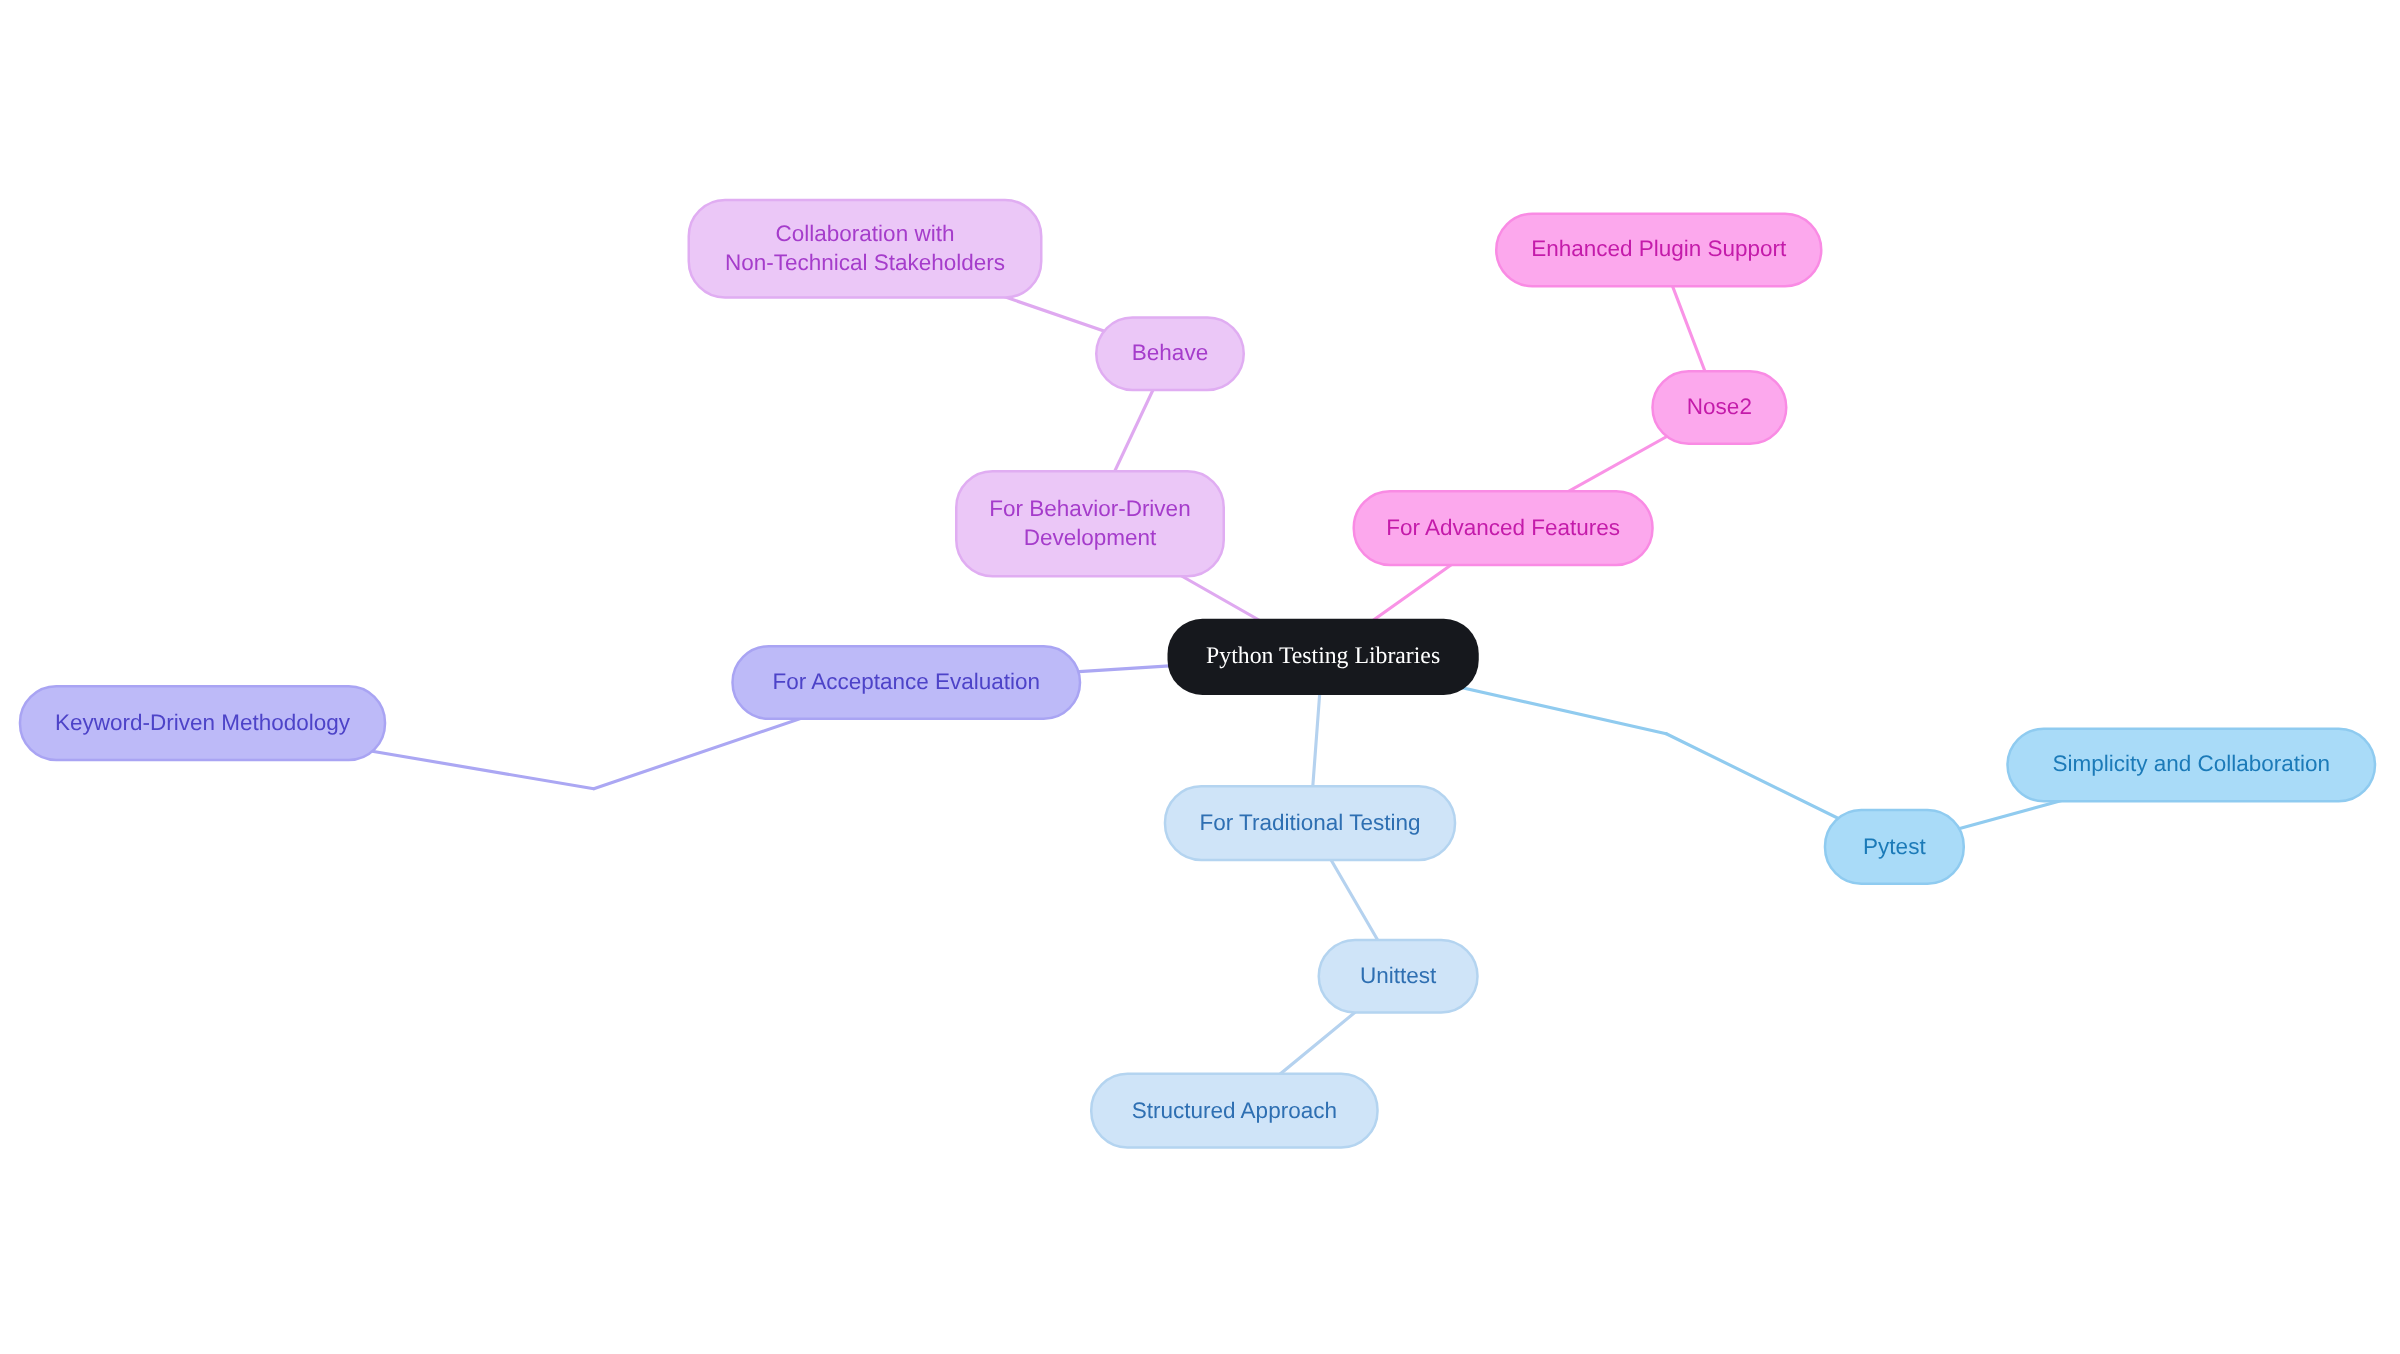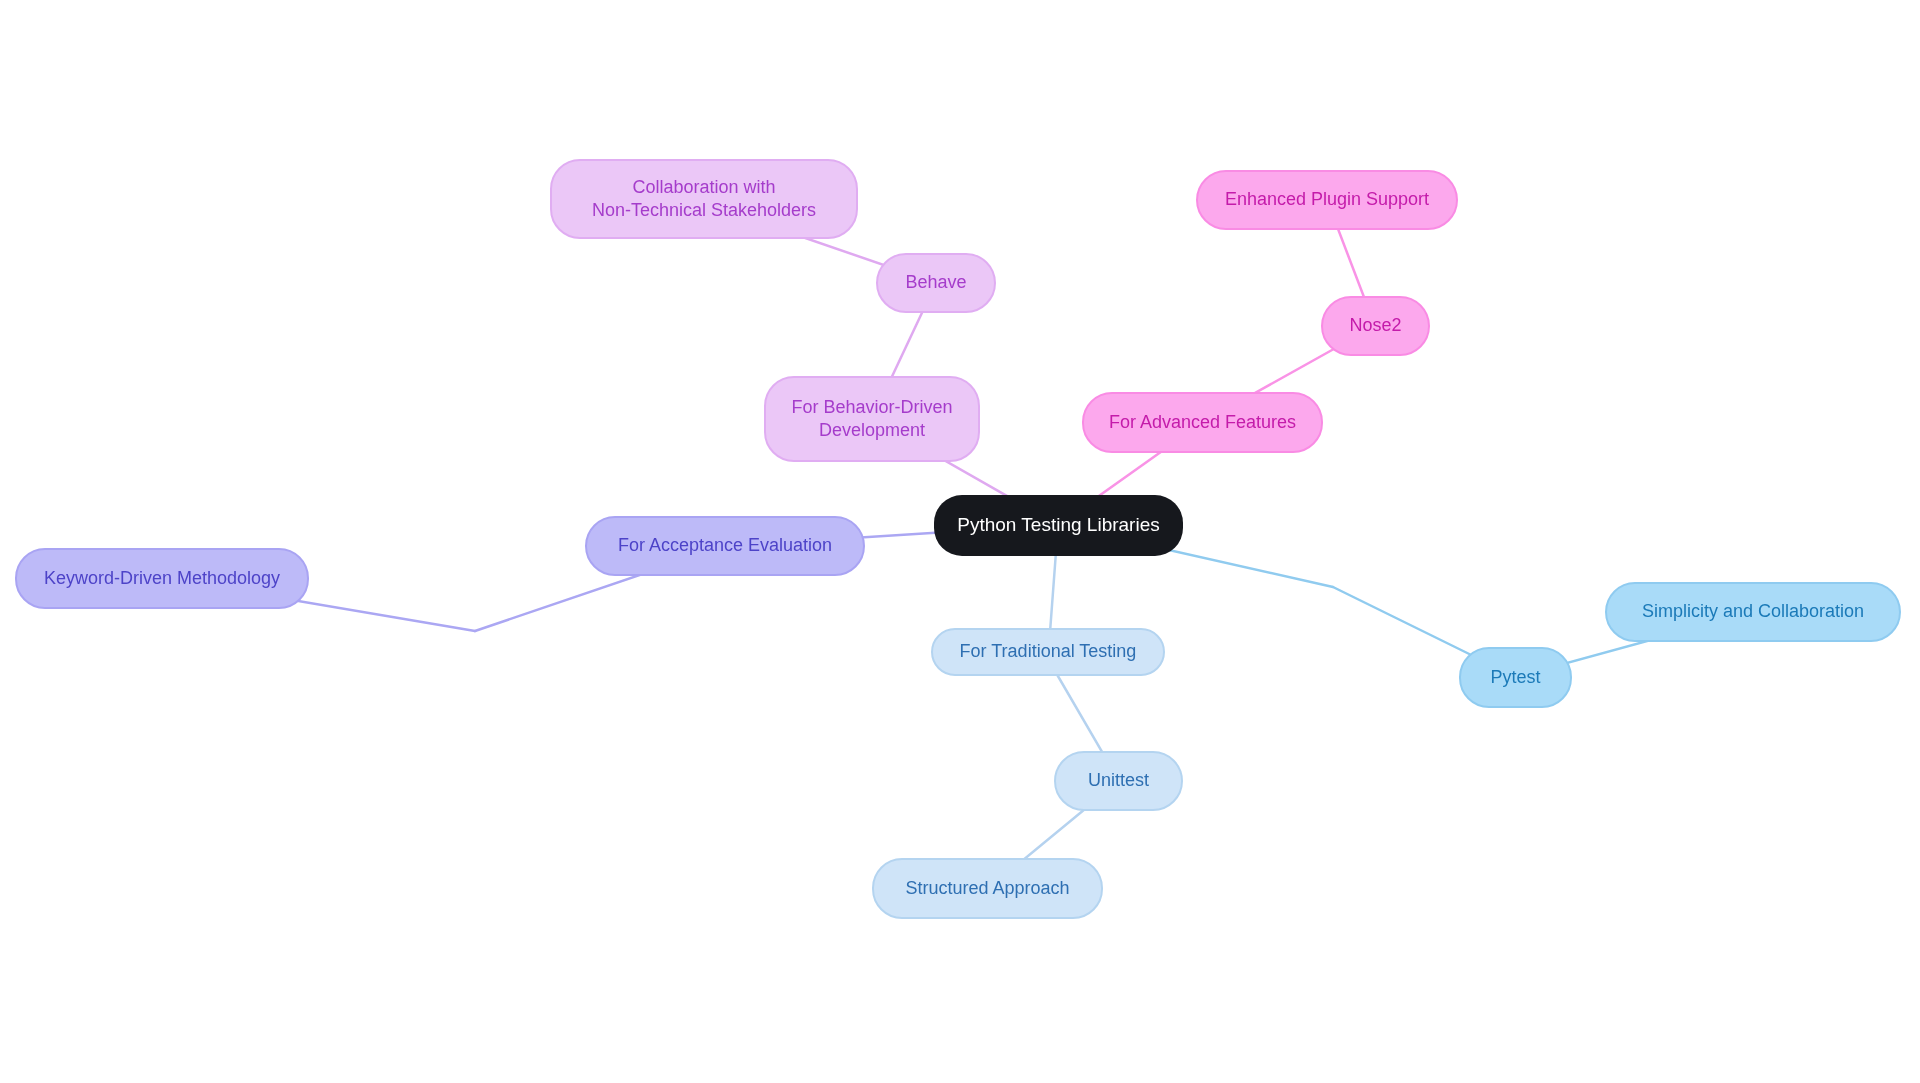--- a/index.html
+++ b/index.html
@@ -77,34 +77,34 @@
     border-color: var(--blue-border);
     color: var(--blue-text);
   }
   .branch-lightblue {
     background: var(--lightblue-fill);
     border-color: var(--lightblue-border);
     color: var(--lightblue-text);
   }
 
   
-  .n-central     { left: 934px;  top: 495px; width: 249px; height: 61px; }
+  .n-central     { left: 934px;  top: 495px; width: 249px; height: 61px; font-family: Liberation Serif, serif; }
   .n-bdd         { left: 764px;  top: 376px; width: 216px; height: 86px; }
   .n-behave      { left: 876px;  top: 253px; width: 120px; height: 60px; }
-  .n-collab      { left: 550px;  top: 159px; width: 308px; height: 80px; }
+  .n-collab      { left: 550px;  top: 159px; width: 284px; height: 80px; }
   .n-advanced    { left: 1082px; top: 392px; width: 241px; height: 61px; }
   .n-nose2       { left: 1321px; top: 296px; width: 109px; height: 60px; }
   .n-enhanced    { left: 1196px; top: 170px; width: 262px; height: 60px; }
   .n-acceptance  { left: 585px;  top: 516px; width: 280px; height: 60px; }
   .n-robot       { left: 373px;  top: 601px; width: 203px; height: 60px; }
   .n-keyword     { left: 15px;   top: 548px; width: 294px; height: 61px; }
   .n-beginners   { left: 1249px; top: 557px; width: 168px; height: 60px; }
   .n-pytest      { left: 1459px; top: 647px; width: 113px; height: 61px; }
   .n-simplicity  { left: 1605px; top: 582px; width: 296px; height: 60px; }
-  .n-traditional { left: 931px;  top: 628px; width: 234px; height: 48px; }
+  .n-traditional { left: 931px;  top: 628px; width: 234px; height: 61px; }
   .n-unittest    { left: 1054px; top: 751px; width: 129px; height: 60px; }
   .n-structured  { left: 872px;  top: 858px; width: 231px; height: 61px; }
 </style>
 </head>
 <body>
 
 <div class="canvas">
 
   <svg class="edges" viewBox="0 0 1920 1083">
 

